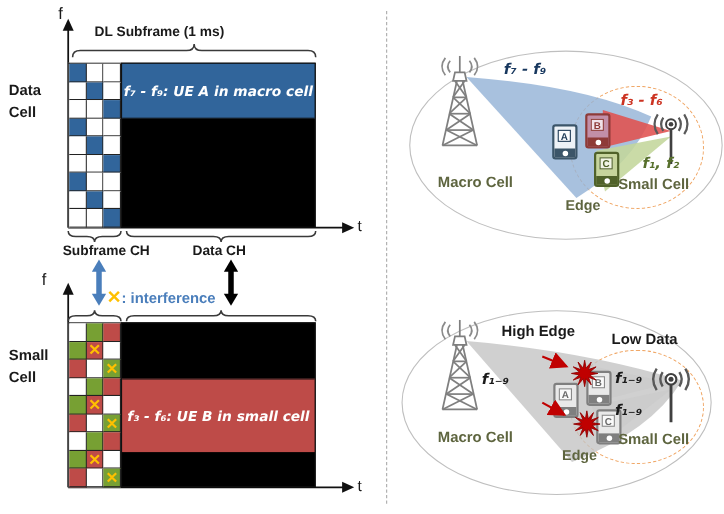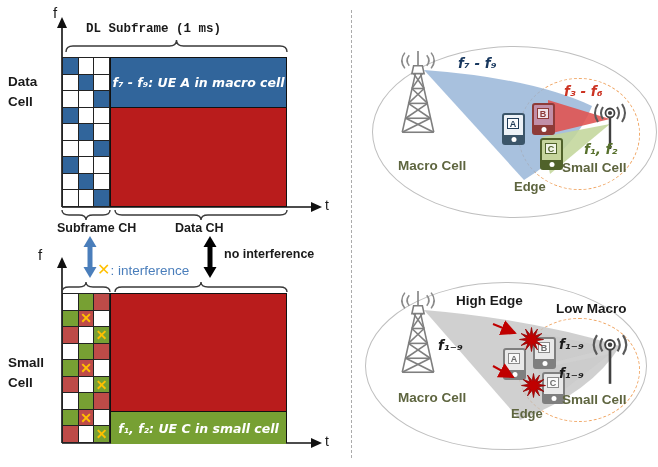--- a/index.html
+++ b/index.html
@@ -11,21 +11,21 @@
   .bold { font-weight:bold; }
   .blk { color:#1a1a1a; }
   .olive { color:#5E653F; font-weight:bold; }
   .fsub { font-family:"DejaVu Sans",sans-serif; font-style:italic; font-weight:bold; }
   
   .cgrid { position:absolute; display:grid; grid-template-columns:repeat(3,1fr);
            border-left:1px solid #222; border-top:1px solid #222; background:#fff; }
   .gcell { position:relative; border-right:1px solid #222; border-bottom:1px solid #222; }
   .xmark { position:absolute; inset:0; display:flex; align-items:center; justify-content:center;
            color:#FFC000; font-weight:bold; font-size:14px; line-height:1; }
-  .drect { position:absolute; border:1px solid #111; background:#b91c1c; }
+  .drect { position:absolute; border:1px solid #111; background:#000000; }
   .band  { position:absolute; left:0; right:0; display:flex; align-items:center;
            justify-content:center; color:#fff; font-size:12.5px; }
   
   .panel { position:absolute; width:306px; }
   .ellipse  { position:absolute; border:1px solid #BFBFBF; border-radius:50%; }
   .dellipse { position:absolute; border:1.5px dashed #F0A868; border-radius:50%; }
   .phone { position:absolute; width:23px; height:32px; border:2px solid; border-radius:3px; z-index:6; }
   .plabel { position:absolute; top:3px; left:3px; width:12px; height:11px; border:1px solid;
             font-size:9px; font-weight:bold; display:flex; align-items:center; justify-content:center;
             background:rgba(255,255,255,.75); }
@@ -123,21 +123,21 @@
         <line x1="210" y1="245" x2="210" y2="269" stroke="#000" stroke-width="5"></line>
         <polygon points="210,236 203.5,247 216.5,247" fill="#000"></polygon>
         <polygon points="210,278 203.5,267 216.5,267" fill="#000"></polygon>
       </g>
     </svg>
 
     <div class="lbl blk" style="left:53px;top:4px;font-size:15px;">f</div>
     <div class="lbl blk" style="left:325px;top:197px;font-size:14px;">t</div>
     <div class="lbl blk bold" style="left:8px;top:72px;font-size:13.5px;line-height:20px;">Data
 Cell</div>
-    <div class="lbl blk bold" style="left:86px;top:22px;font-size:12.5px;font-family:Liberation Mono, monospace;">DL Subframe (1 ms)</div>
+    <div class="lbl blk bold" style="left:86px;top:22px;font-size:12.5px;">DL Subframe (1 ms)</div>
     <div class="lbl blk bold" style="left:57px;top:221px;font-size:12.5px;">Subframe CH</div>
     <div class="lbl blk bold" style="left:175px;top:221px;font-size:12.5px;">Data CH</div>
 
     <div class="cgrid" style="left:62px;top:57px;width:48px;height:150px;">
         <div class="gcell" style="background: rgb(49, 101, 155);"></div>
         <div class="gcell" style="background: rgb(255, 255, 255);"></div>
         <div class="gcell" style="background: rgb(255, 255, 255);"></div>
         <div class="gcell" style="background: rgb(255, 255, 255);"></div>
         <div class="gcell" style="background: rgb(49, 101, 155);"></div>
         <div class="gcell" style="background: rgb(255, 255, 255);"></div>
@@ -161,28 +161,27 @@
         <div class="gcell" style="background: rgb(255, 255, 255);"></div>
         <div class="gcell" style="background: rgb(255, 255, 255);"></div>
         <div class="gcell" style="background: rgb(255, 255, 255);"></div>
         <div class="gcell" style="background: rgb(49, 101, 155);"></div>
       </div>
 
     <div class="drect" style="left:110px;top:57px;width:177px;height:150px;">
       <div class="band fsub" style="top:0;height:50px;background:#31659B;border-bottom:1px solid #111;">f₇ - f₉: UE A in macro cell</div>
     </div>
 
-    <div class="lbl" style="left:97px;top:245px;font-size:13.5px;font-weight:normal;">
+    <div class="lbl" style="left:97px;top:245px;font-size:13.5px;font-weight:bold;">
       <span style="color:#FFC000;font-size:16px;">✕</span><span style="color:#4A7EBB;">: interference</span>
     </div>
-    <div class="lbl blk bold" style="left:224px;top:247px;font-size:12.5px;">no interference</div>
 
     <div class="lbl blk" style="left:38px;top:246px;font-size:15px;">f</div>
     <div class="lbl blk" style="left:325px;top:433px;font-size:14px;">t</div>
-    <div class="lbl blk bold" style="left:8px;top:313px;font-size:13.5px;line-height:20px;margin-top:40px;">Small
+    <div class="lbl blk bold" style="left:8px;top:313px;font-size:13.5px;line-height:20px;">Small
 Cell</div>
 
     <div class="cgrid" style="left:62px;top:293px;width:48px;height:150px;">
         <div class="gcell" style="background: rgb(255, 255, 255);"></div>
         <div class="gcell" style="background: rgb(119, 160, 51);"></div>
         <div class="gcell" style="background: rgb(190, 75, 72);"></div>
         <div class="gcell" style="background: rgb(119, 160, 51);"></div>
         <div class="gcell" style="background: rgb(190, 75, 72);">
           <span class="xmark">✕</span>
         </div>
@@ -214,21 +213,21 @@
         </div>
         <div class="gcell" style="background: rgb(255, 255, 255);"></div>
         <div class="gcell" style="background: rgb(190, 75, 72);"></div>
         <div class="gcell" style="background: rgb(255, 255, 255);"></div>
         <div class="gcell" style="background: rgb(119, 160, 51);">
           <span class="xmark">✕</span>
         </div>
       </div>
 
     <div class="drect" style="left:110px;top:293px;width:177px;height:150px;">
-      <div class="band fsub" style="top:117px;height:33px;background:#77A033;border-top:1px solid #111;">f₁, f₂: UE C in small cell</div>
+      <div class="band fsub" style="top:50px;height:67px;background:#BE4B48;border-top:1px solid #111;">f₃ - f₆: UE B in small cell</div>
     </div>
   </div>
 
   <div class="divider"></div>
 
   <div class="panel" style="left:352px;top:0;height:234px;">
     <div class="ellipse" style="left:20px;top:46px;width:285px;height:172px;"></div>
     <div class="dellipse" style="left:166px;top:78px;width:122px;height:112px;"></div>
     <svg width="306" height="234" style="left:0;top:0;z-index:3;">
       <path d="M72,70 Q180,78 240,106 Q224,148 172,180 Z" fill="#95B3D7" opacity="0.82"></path>
@@ -299,21 +298,21 @@
           <span class="pbtn"></span>
         </span>
       </div>
     <svg width="306" height="233" style="left:0;top:0;z-index:8;pointer-events:none;">
       <line x1="141" y1="90" x2="163" y2="99" stroke="#C00000" stroke-width="2" marker-end="url(#redarrow)"></line>
       <line x1="141" y1="132" x2="161" y2="143" stroke="#C00000" stroke-width="2" marker-end="url(#redarrow)"></line>
       <use href="#star" x="167" y="93"></use>
       <use href="#star" x="169" y="139"></use>
     </svg>
     <div class="lbl blk bold" style="left:104px;top:59px;font-size:13.5px;z-index:7;">High Edge</div>
-    <div class="lbl blk bold" style="left:204px;top:67px;font-size:13.5px;z-index:7;">Low Macro</div>
+    <div class="lbl blk bold" style="left:204px;top:67px;font-size:13.5px;z-index:7;">Low Data</div>
     <div class="lbl fsub blk" style="left:86px;top:103px;font-size:13.5px;z-index:7;">f₁₋₉</div>
     <div class="lbl fsub blk" style="left:207px;top:102px;font-size:13.5px;z-index:9;">f₁₋₉</div>
     <div class="lbl fsub blk" style="left:207px;top:131px;font-size:13.5px;z-index:9;">f₁₋₉</div>
     <div class="lbl olive" style="left:46px;top:156px;font-size:13.5px;z-index:7;">Macro Cell</div>
     <div class="lbl olive" style="left:210px;top:158px;font-size:13.5px;z-index:9;">Small Cell</div>
     <div class="lbl olive" style="left:159px;top:172px;font-size:13px;z-index:9;">Edge</div>
   </div>
 </div>
 
 </body></html>

